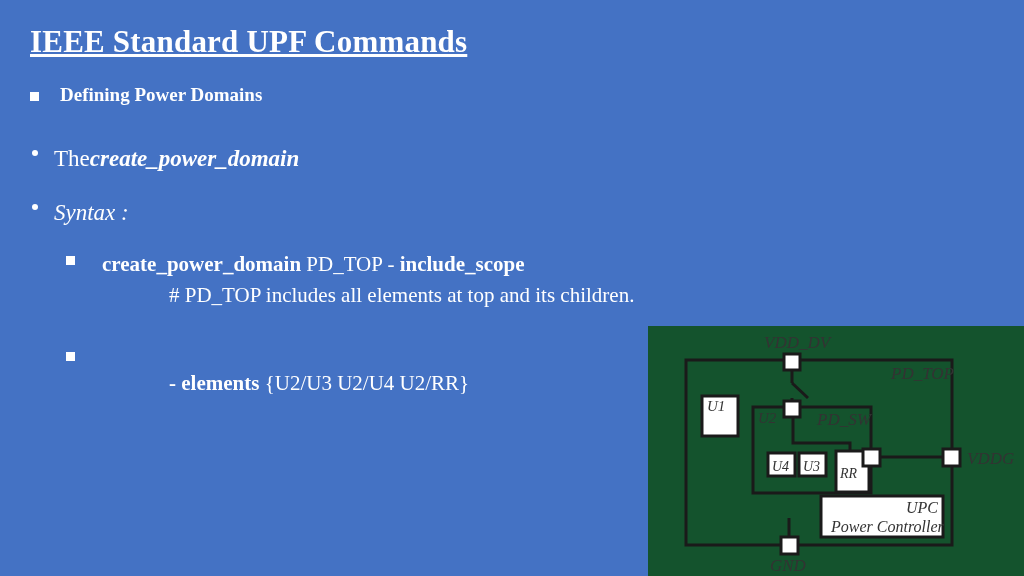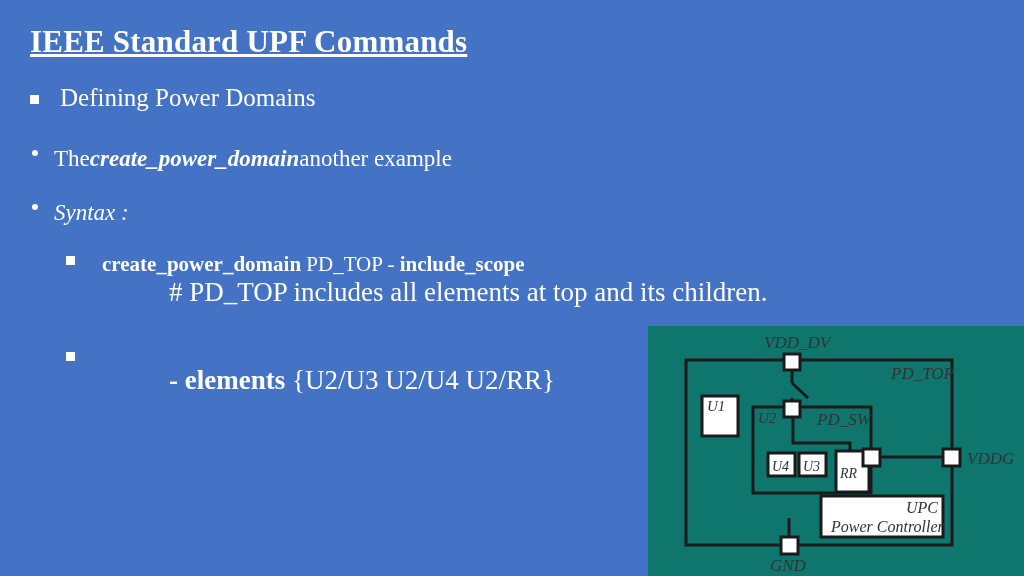--- a/index.html
+++ b/index.html
@@ -41,22 +41,22 @@
   }
   .sq-bullet {
     display: inline-block;
     width: 9px;
     height: 9px;
     background: #ffffff;
     flex: 0 0 auto;
   }
   #slide-subtitle-row .sq-bullet { margin-right: 21px; margin-top: 2px; }
   #slide-subtitle {
-    font-size: 25px;
-    font-weight: normal;
+    font-size: 19px;
+    font-weight: bold;
     white-space: nowrap;
   }
 
   
   .dot-line {
     position: absolute;
     left: 32px;
     display: flex;
     align-items: center;
     font-size: 23px;
@@ -87,53 +87,53 @@
   #code-block-1 { top: 252px; }
   #code-block-2 { top: 356px; }
   .code-head {
     display: flex;
     align-items: center;
     font-size: 21px;
   }
   .code-head .sq-bullet { margin-right: 27px; position: relative; top: -4px; }
   .code-head .bold { font-weight: bold; }
   .code-sub {
-    font-size: 27px;
+    font-size: 21px;
+    margin-top: 6px;
     padding-left: 103px;
   }
   .code-sub .bold { font-weight: bold; text-align: right; }
 
   
   #diagram-panel {
     position: absolute;
     left: 648px;
     top: 326px;
     width: 376px;
     height: 250px;
-    background: #0f766e;
+    background: #14532d;
   }
   #diagram-svg { display: block; }
 </style>
 </head>
 <body>
 
 <div id="slide">
 
   <div id="slide-title">IEEE Standard UPF Commands</div>
 
   <div id="slide-subtitle-row">
     <span class="sq-bullet"></span>
     <span id="slide-subtitle">Defining Power Domains</span>
   </div>
 
   <div class="dot-line" id="dot-line-1">
     <span class="dot"></span>
     <span>The </span>
       <span class="bi">create_power_domain</span>
-      <span> another example</span>
   </div>
 
   <div class="dot-line" id="dot-line-2">
     <span class="dot"></span>
     <span class="it">Syntax :</span>
   </div>
 
   <div class="code-block" id="code-block-1">
     <div class="code-head">
       <span class="sq-bullet"></span>

